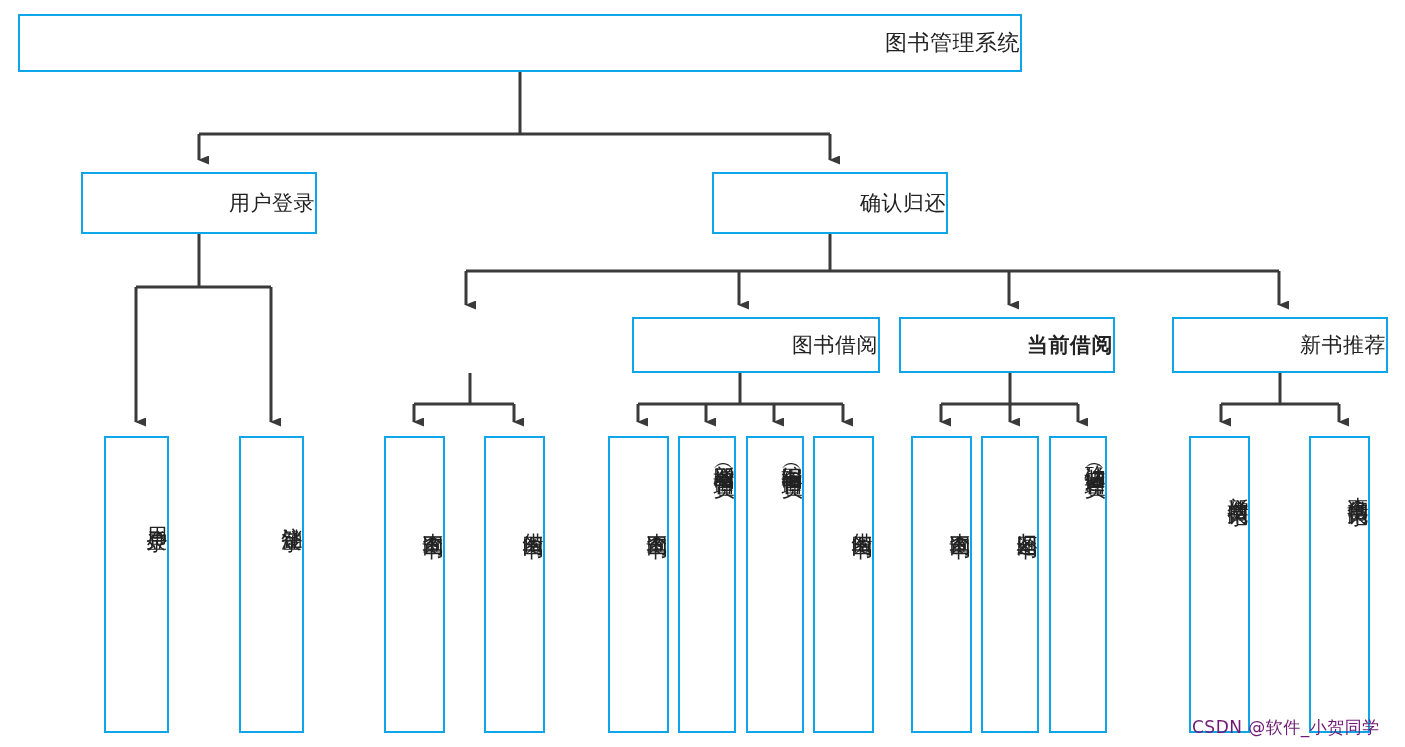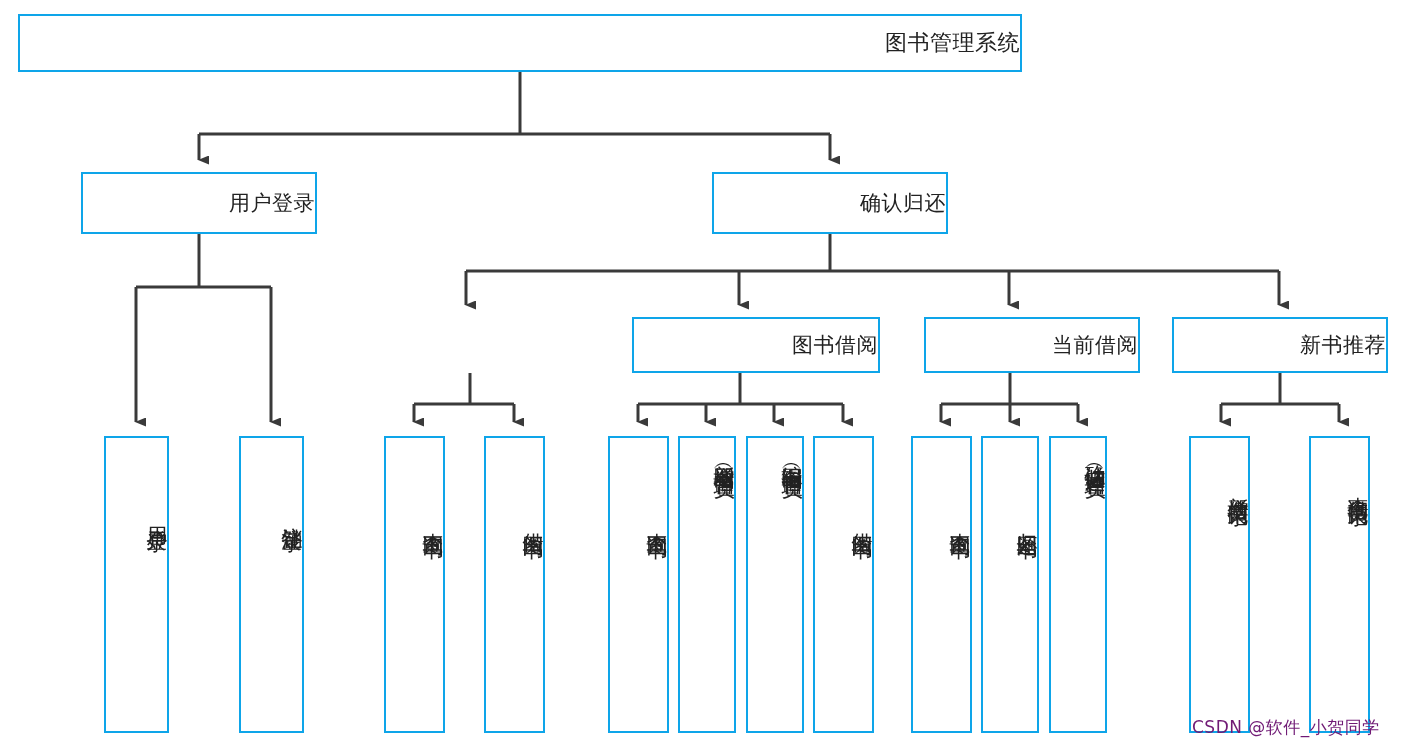--- a/index.html
+++ b/index.html
@@ -133,21 +133,21 @@
 
   <div class="node horizontal" style="left:712px; top:172px; width:236px; height:62px;">
     <span class="node-label">确认归还</span>
   </div>
 
 
   <div class="node horizontal" style="left:632px; top:317px; width:248px; height:56px;">
     <span class="node-label">图书借阅</span>
   </div>
 
-  <div class="node horizontal" style="left:924px; top:317px; width:216px; height:56px;">
+  <div class="node horizontal" style="left:899px; top:317px; width:216px; height:56px;font-weight:bold;">
     <span class="node-label">当前借阅</span>
   </div>
 
   <div class="node horizontal" style="left:1172px; top:317px; width:216px; height:56px;">
     <span class="node-label">新书推荐</span>
   </div>
 
   <div class="node vertical" style="left:104px; top:436px; width:65px; height:297px; padding-top:72px;">
     <span class="node-label">用户登录</span>
   </div>

